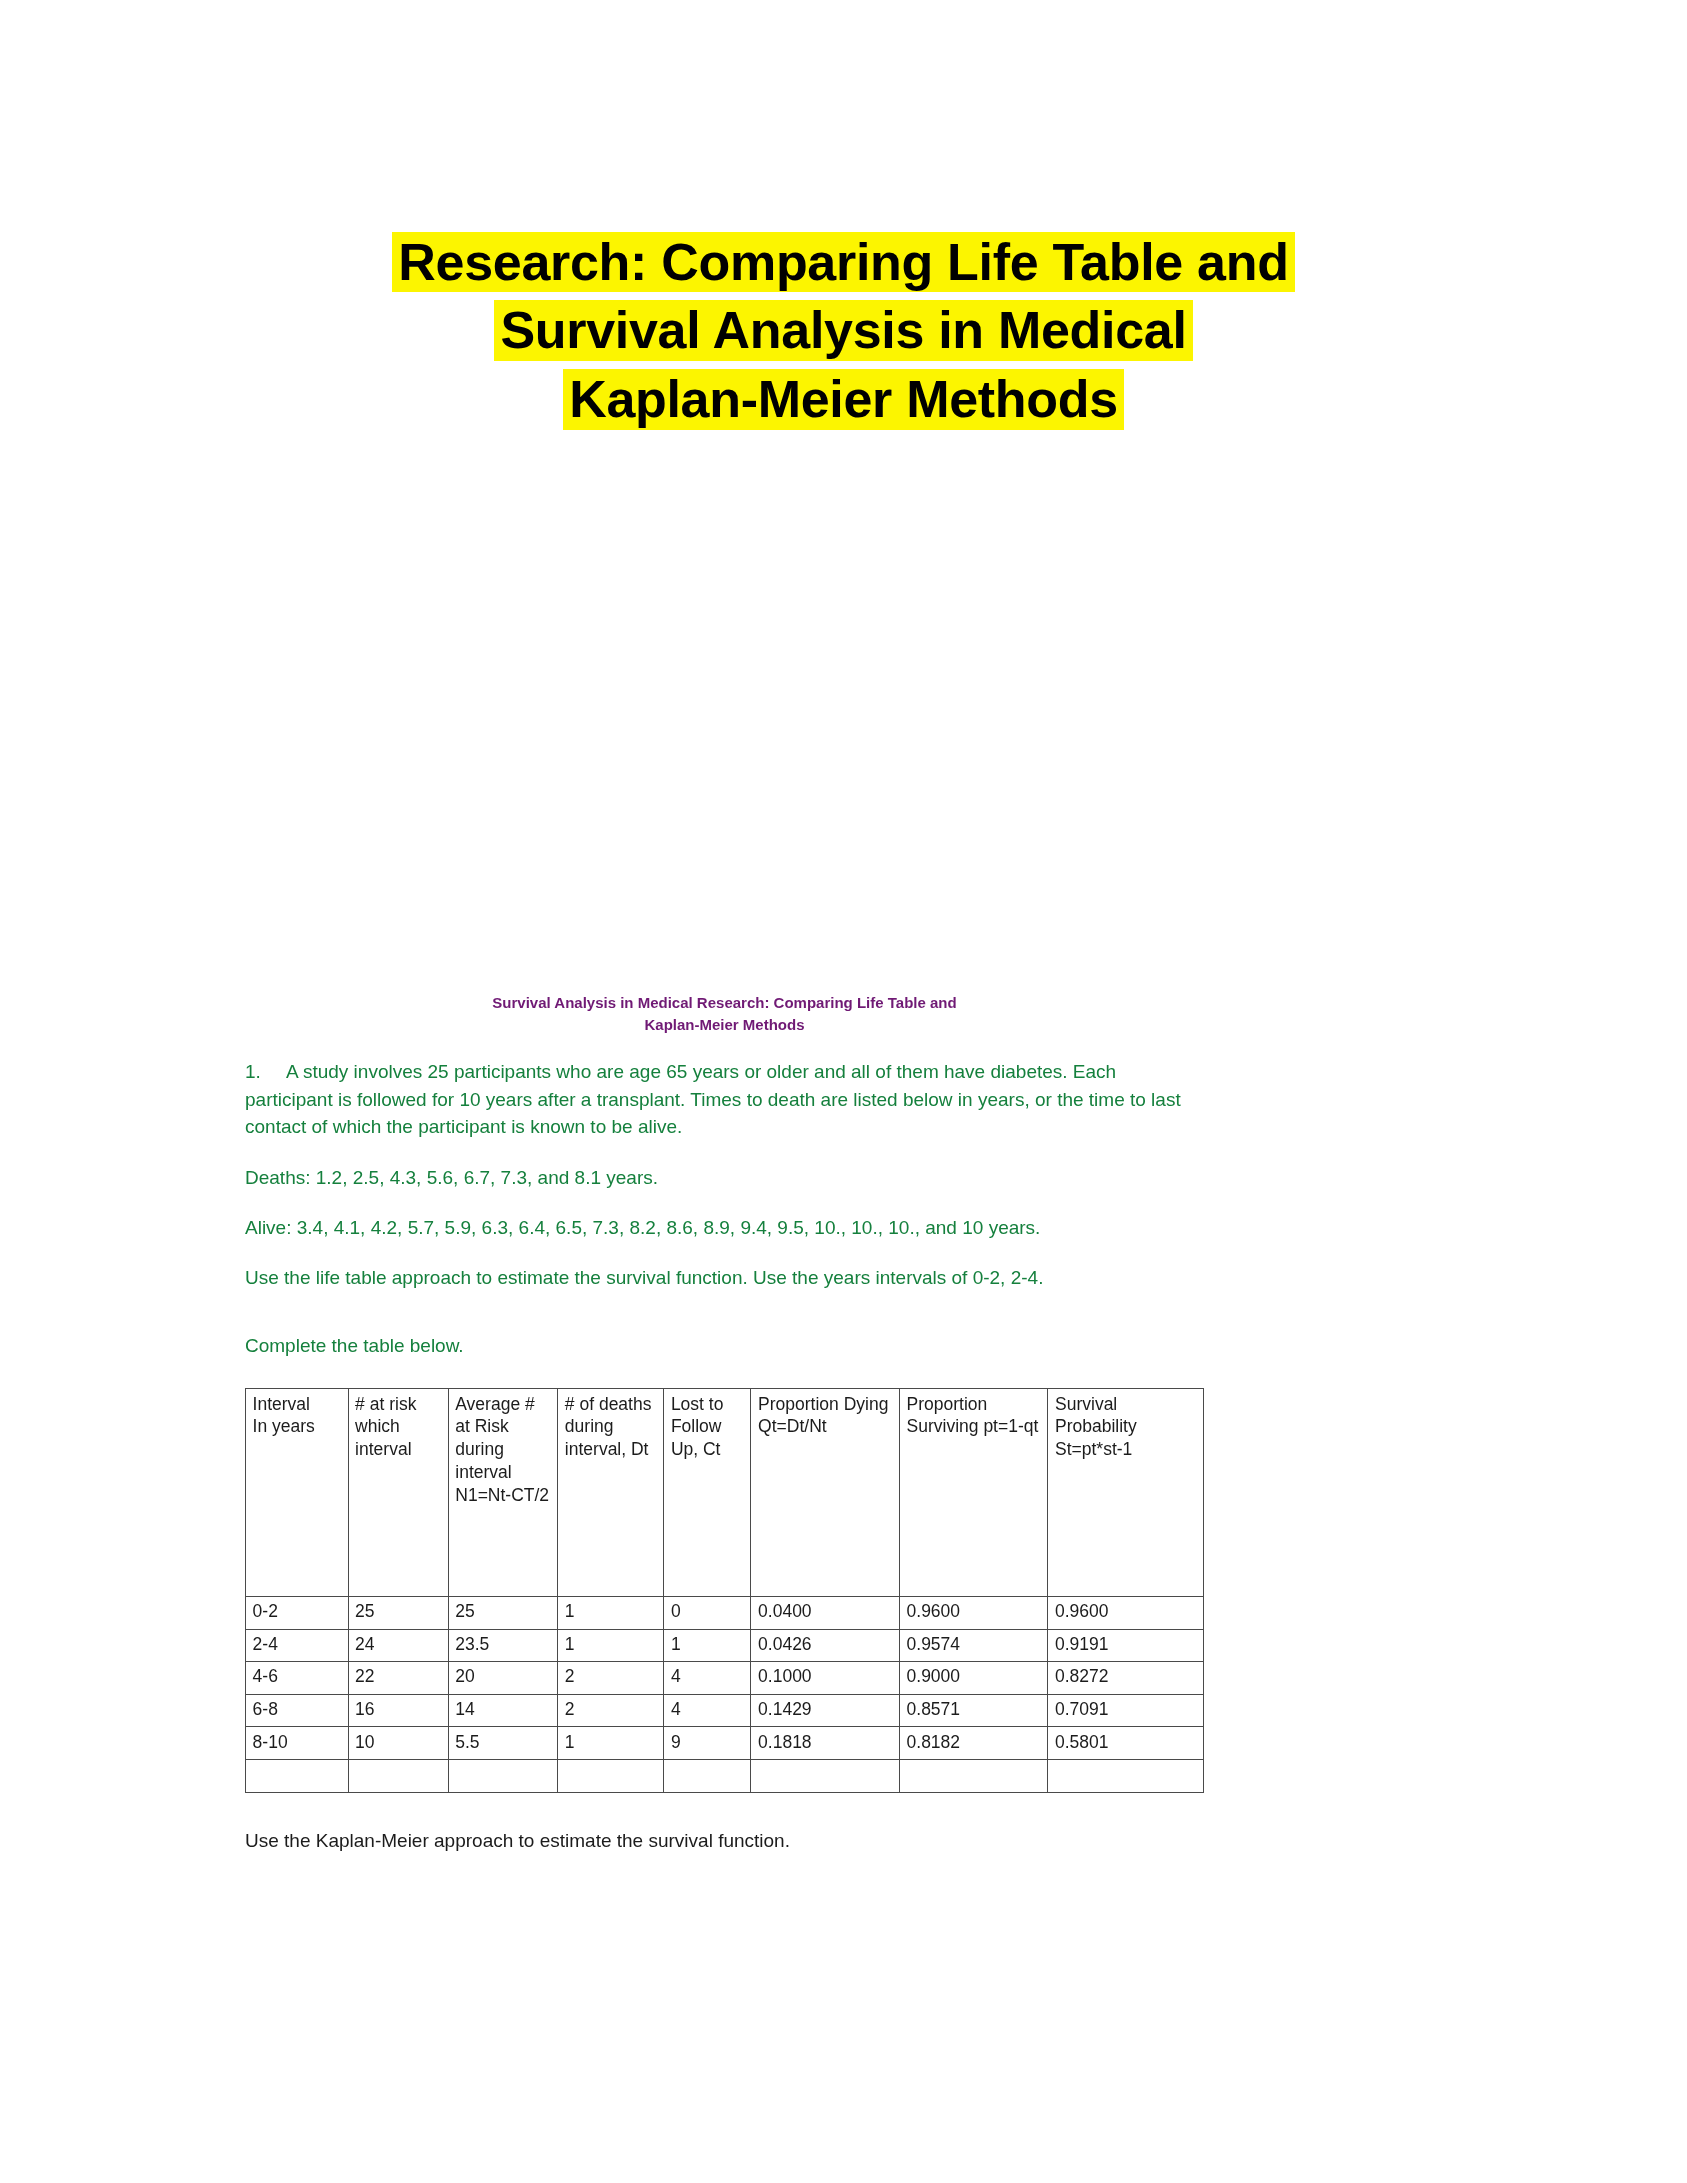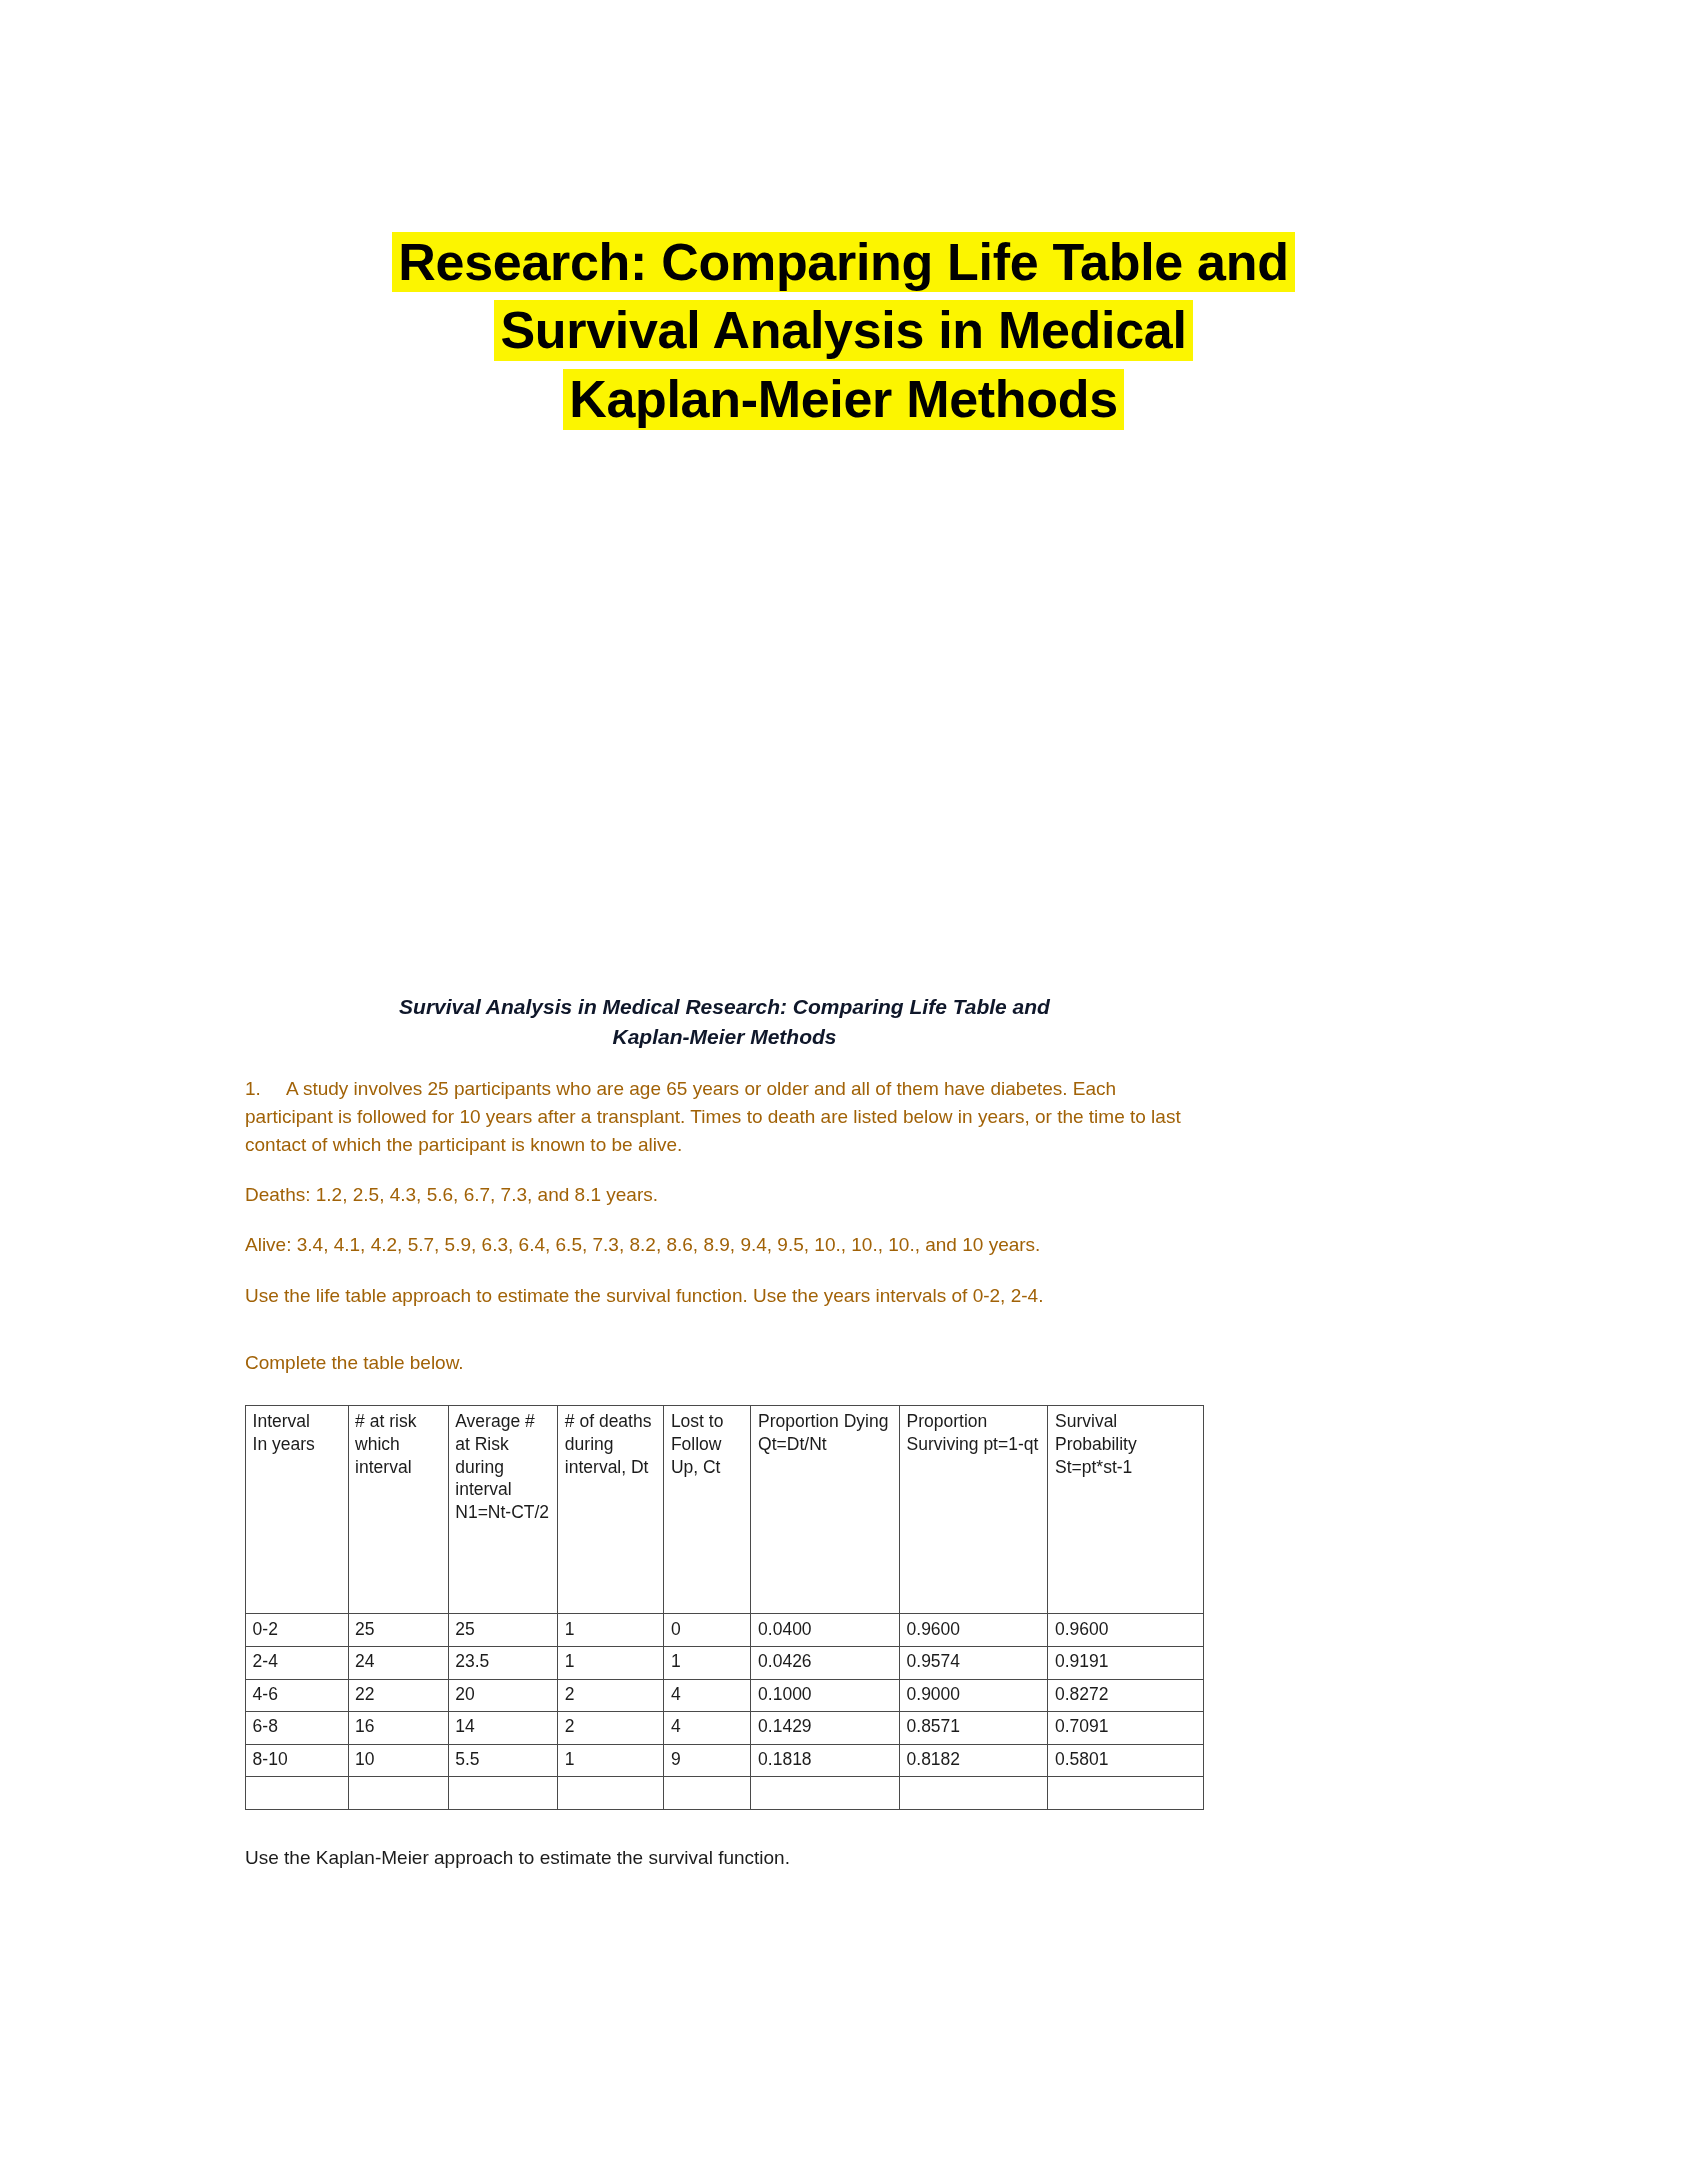--- a/index.html
+++ b/index.html
@@ -43,32 +43,31 @@
   
   .scan {
     position: absolute;
     top: 992px;
     left: 245px;
     width: 959px;
     color: #1b1b1b;
   }
   .scan-title {
     text-align: center;
-    font-size: 21px;
+    font-size: 15px;
     font-weight: bold;
     line-height: 1.45;
-    color: #0f172a;
+    color: #701a75;
     margin: 0 20px 0 20px;
-    font-style: italic;
   }
   .scan p {
     font-size: 19px;
     line-height: 1.46;
     margin: 22.5px 0 0 0;
-    color: #a16207;
+    color: #15803d;
   }
   .q-num {
     display: inline-block;
     width: 41px;
   }
 
   
   table.lifetable {
     border-collapse: collapse;
     margin-top: 28px;

